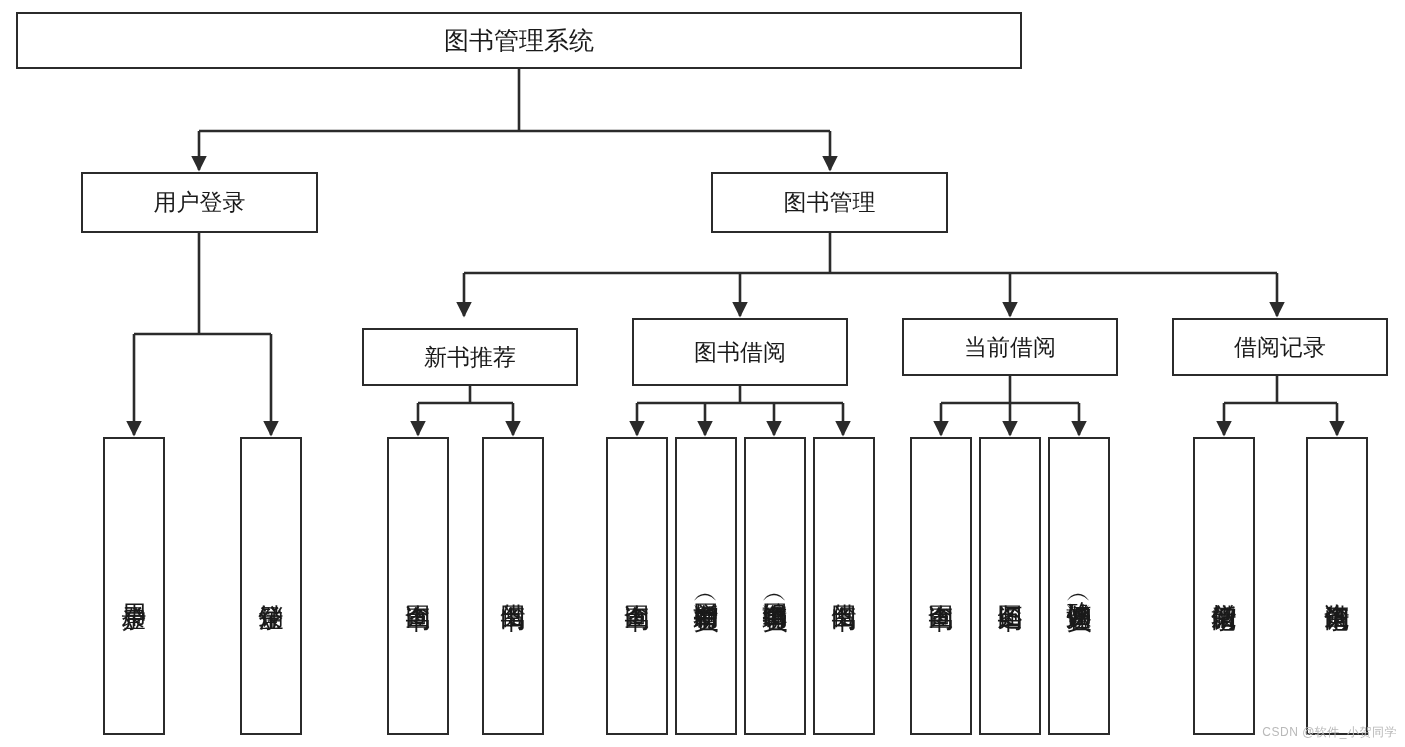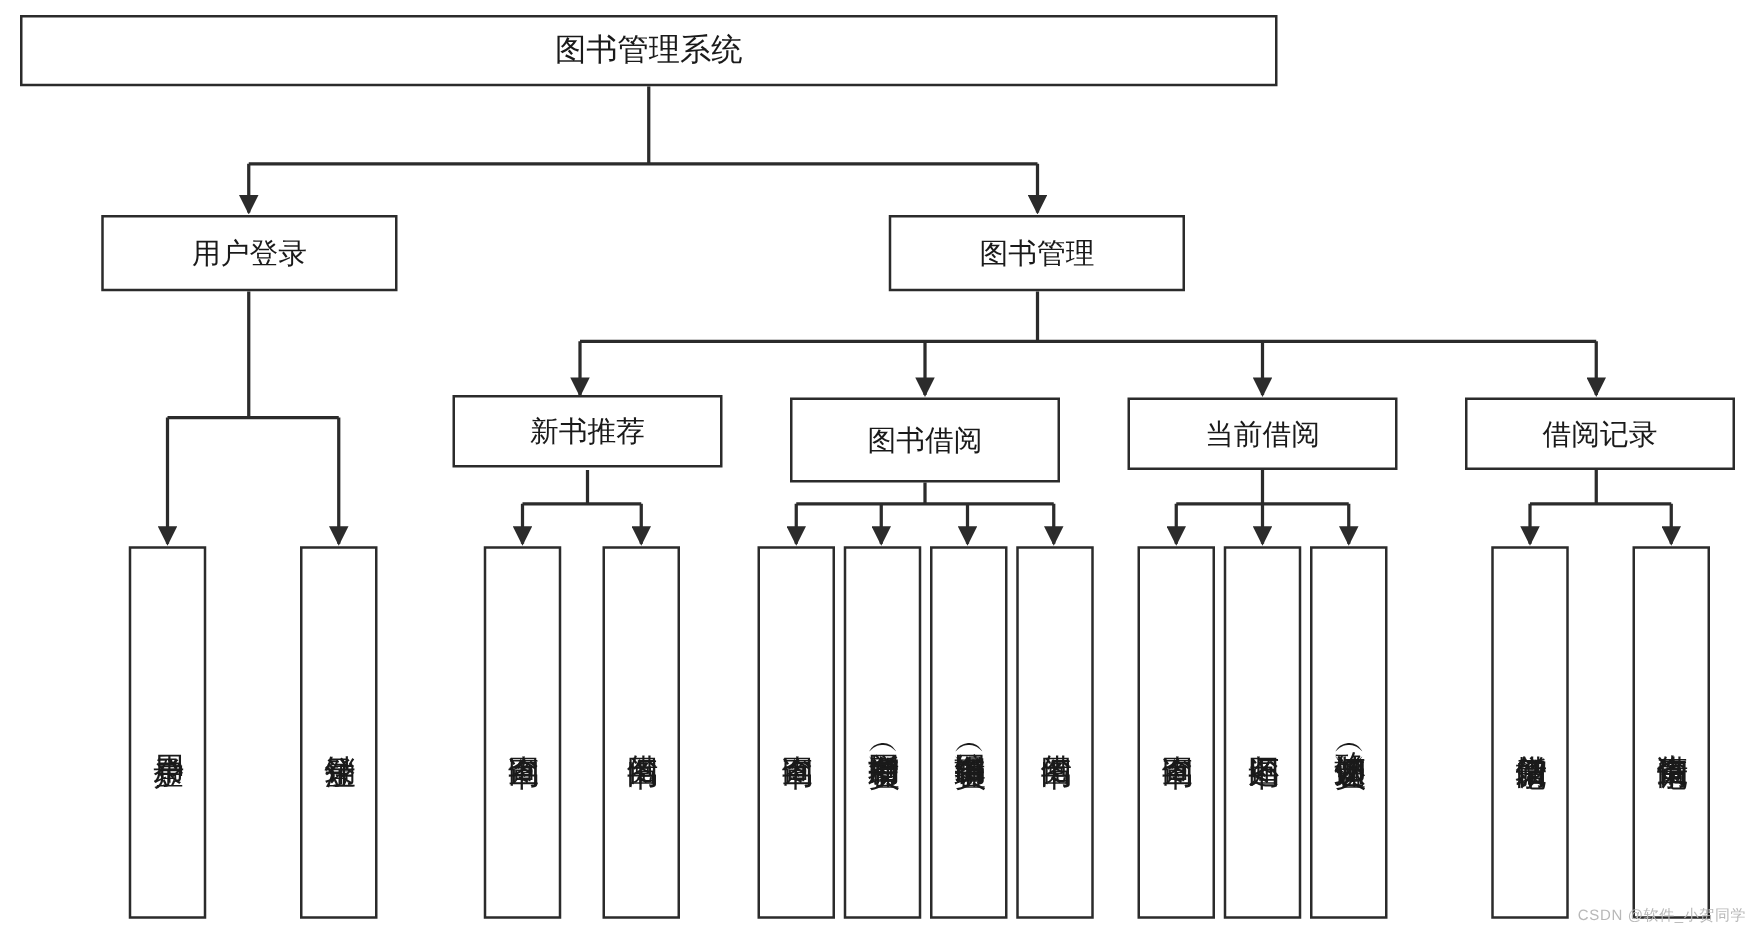--- a/index.html
+++ b/index.html
@@ -131,21 +131,21 @@
     <span class="label">图书管理系统</span>
   </div>
 
   <div class="node node-l2" style="left:81px; top:172px; width:237px; height:61px;">
     <span class="label">用户登录</span>
   </div>
   <div class="node node-l2" style="left:711px; top:172px; width:237px; height:61px;">
     <span class="label">图书管理</span>
   </div>
 
-  <div class="node node-l3" style="left:362px; top:316px; width:216px; height:58px;">
+  <div class="node node-l3" style="left:362px; top:328px; width:216px; height:58px;">
     <span class="label">新书推荐</span>
   </div>
   <div class="node node-l3" style="left:632px; top:318px; width:216px; height:68px;">
     <span class="label">图书借阅</span>
   </div>
   <div class="node node-l3" style="left:1172px; top:318px; width:216px; height:58px;">
     <span class="label">借阅记录</span>
   </div>
   <div class="node node-l3" style="left:902px; top:318px; width:216px; height:58px;">
     <span class="label">当前借阅</span>

